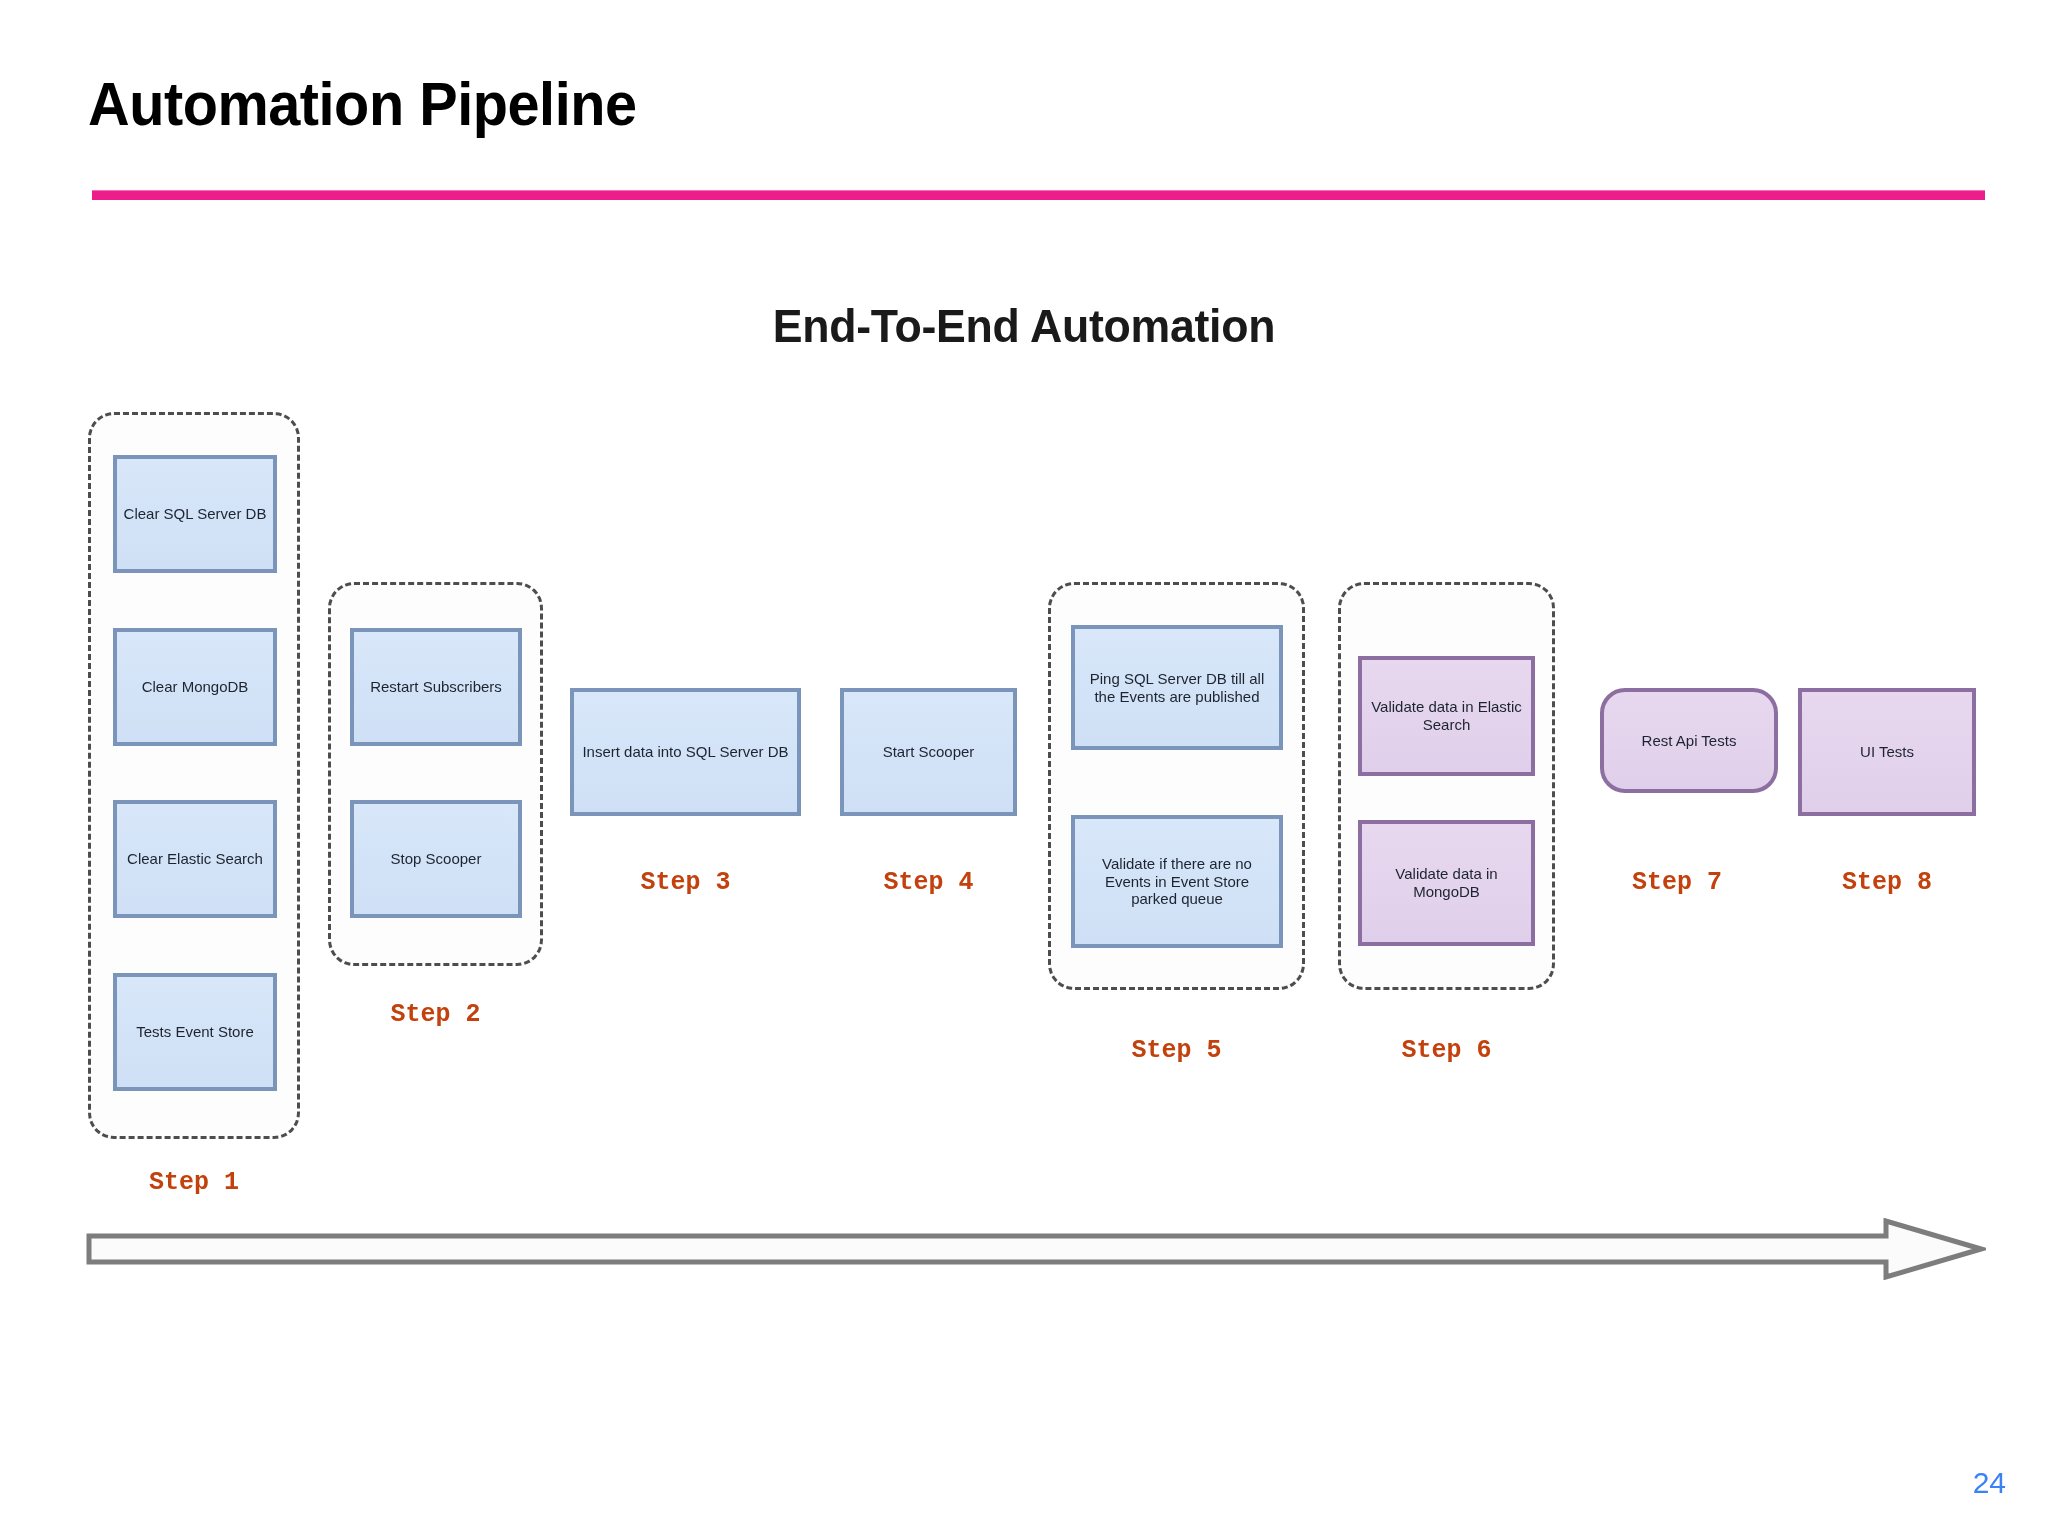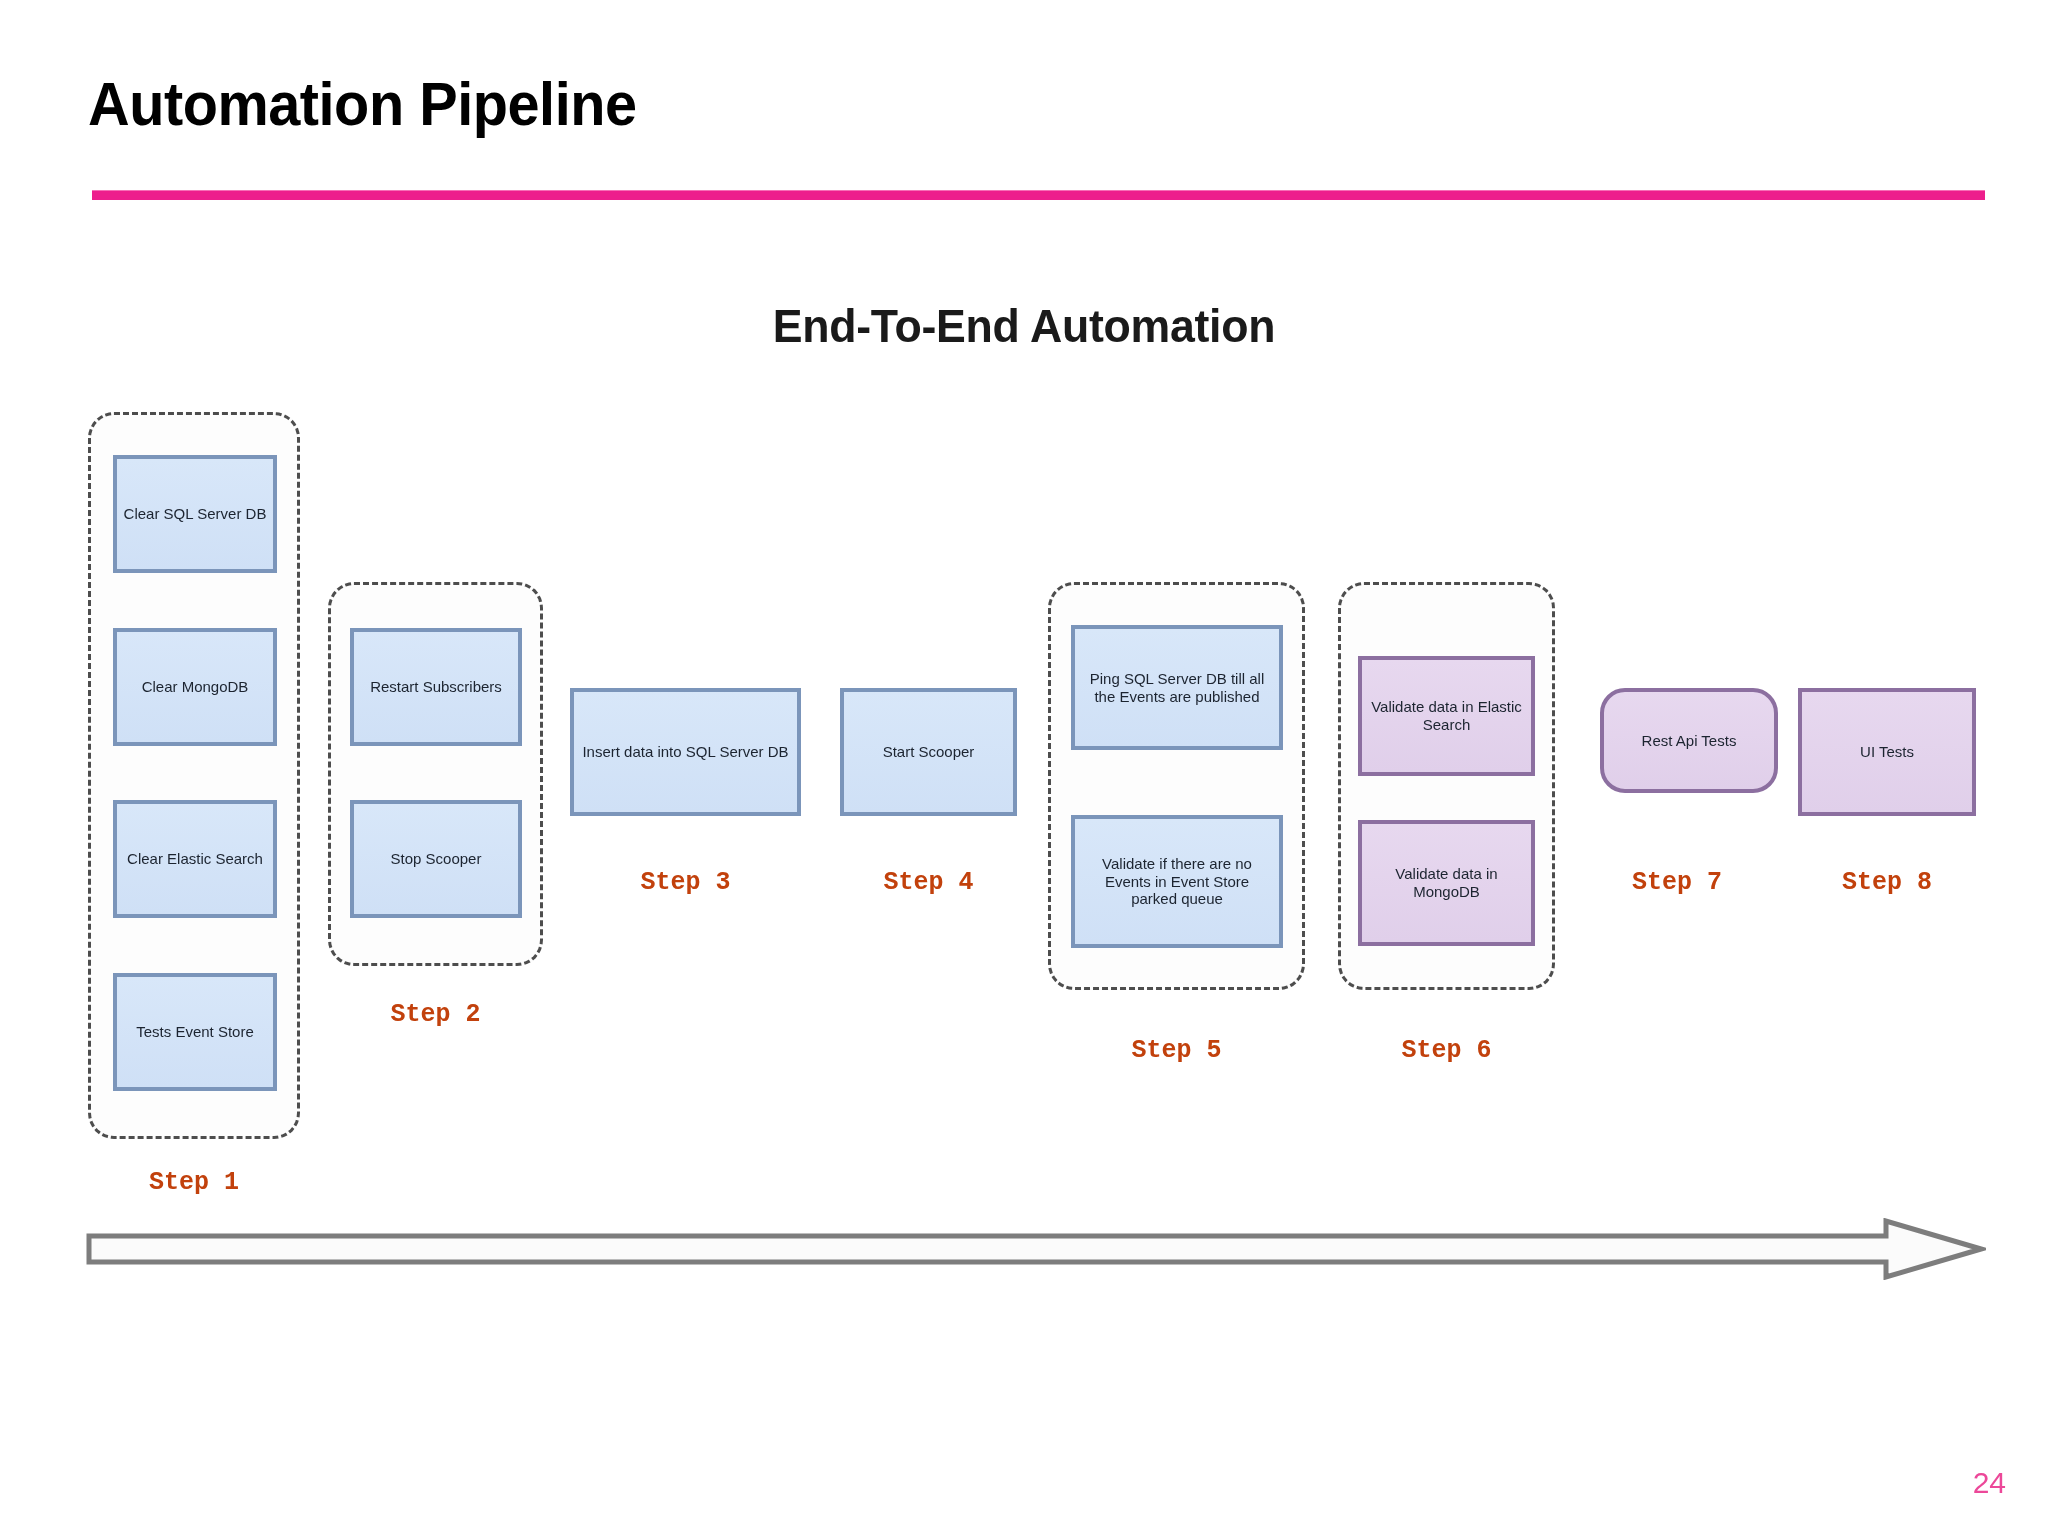--- a/index.html
+++ b/index.html
@@ -110,21 +110,21 @@
     width: 1900px;
     height: 62px;
   }
 
   
   #page-number {
     position: absolute;
     right: 42px;
     bottom: 36px;
     font-size: 30px;
-    color: #ec4899;
+    color: #3b82f6;
   }
 </style>
 </head>
 <body>
 
 <div id="slide-title">Automation Pipeline</div>
 
 <div id="title-rule"></div>
 
 <div id="diagram-heading">End-To-End Automation</div>

